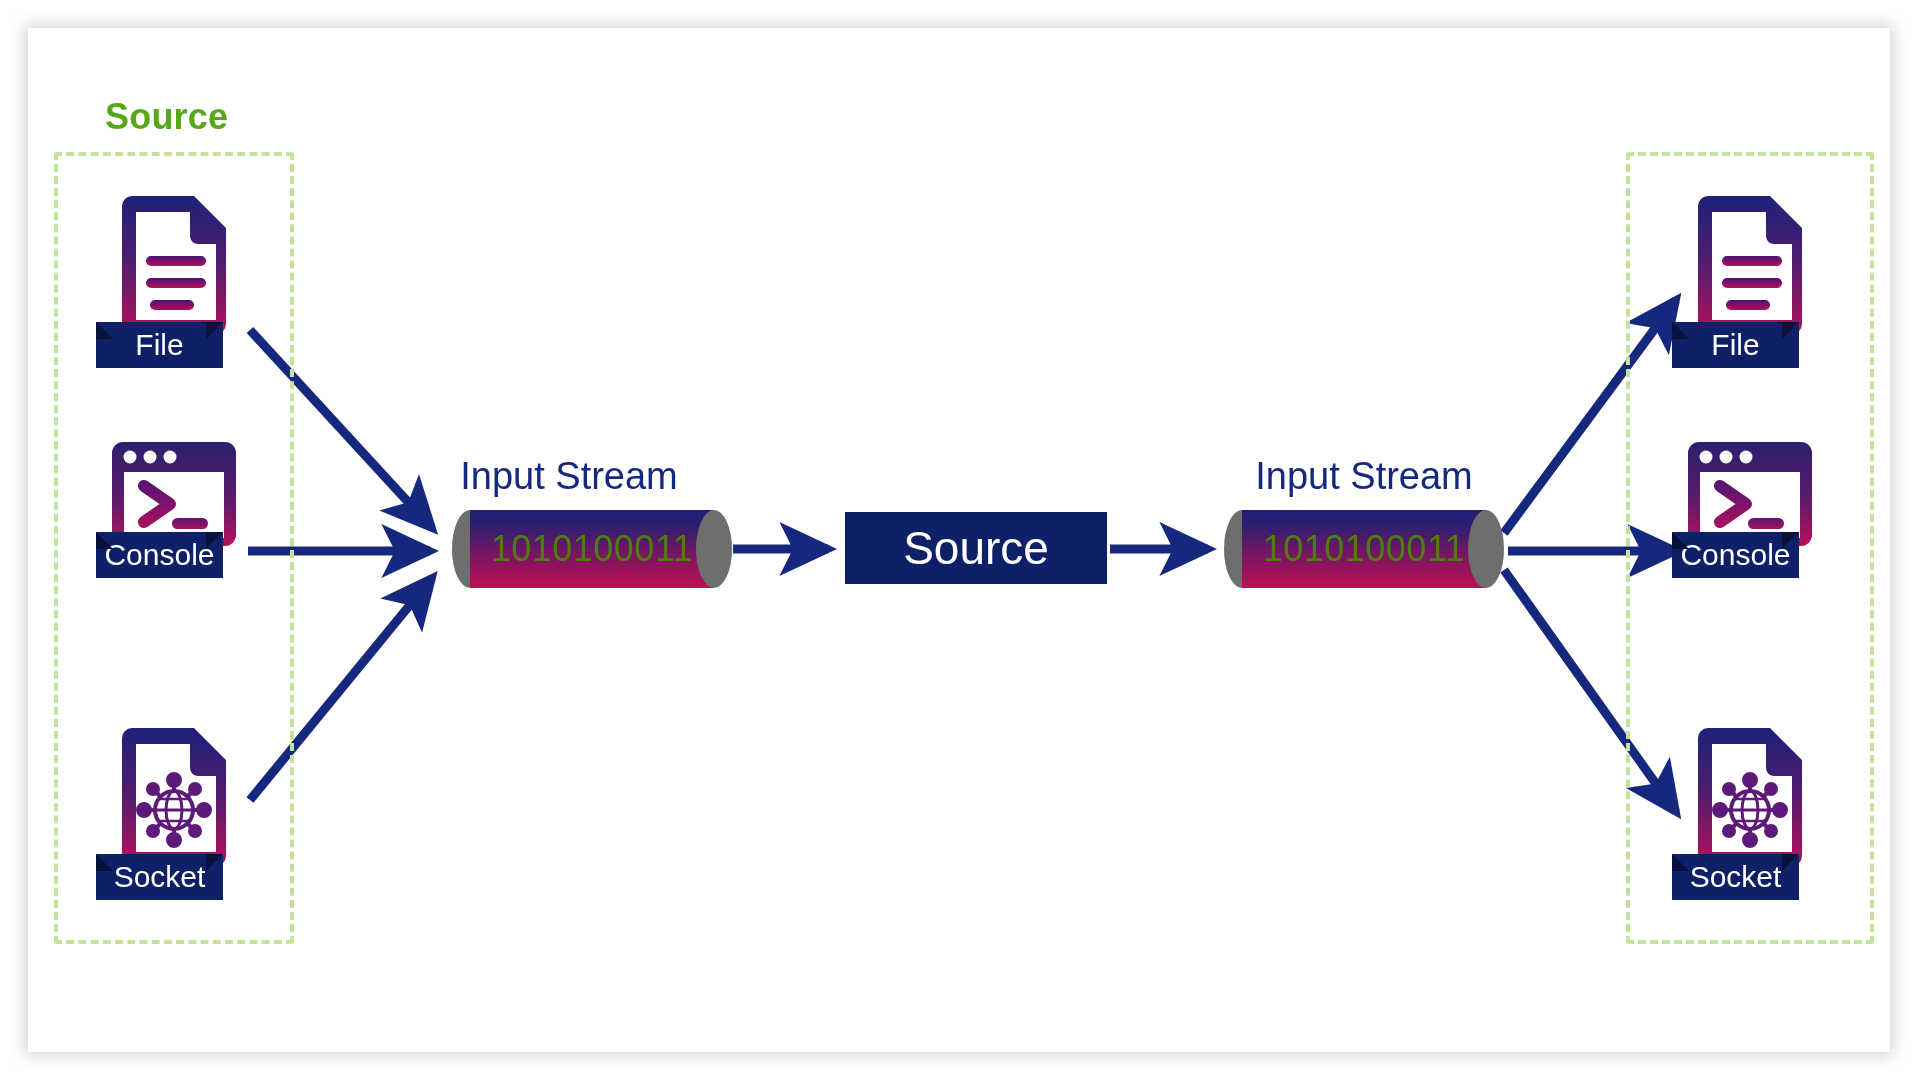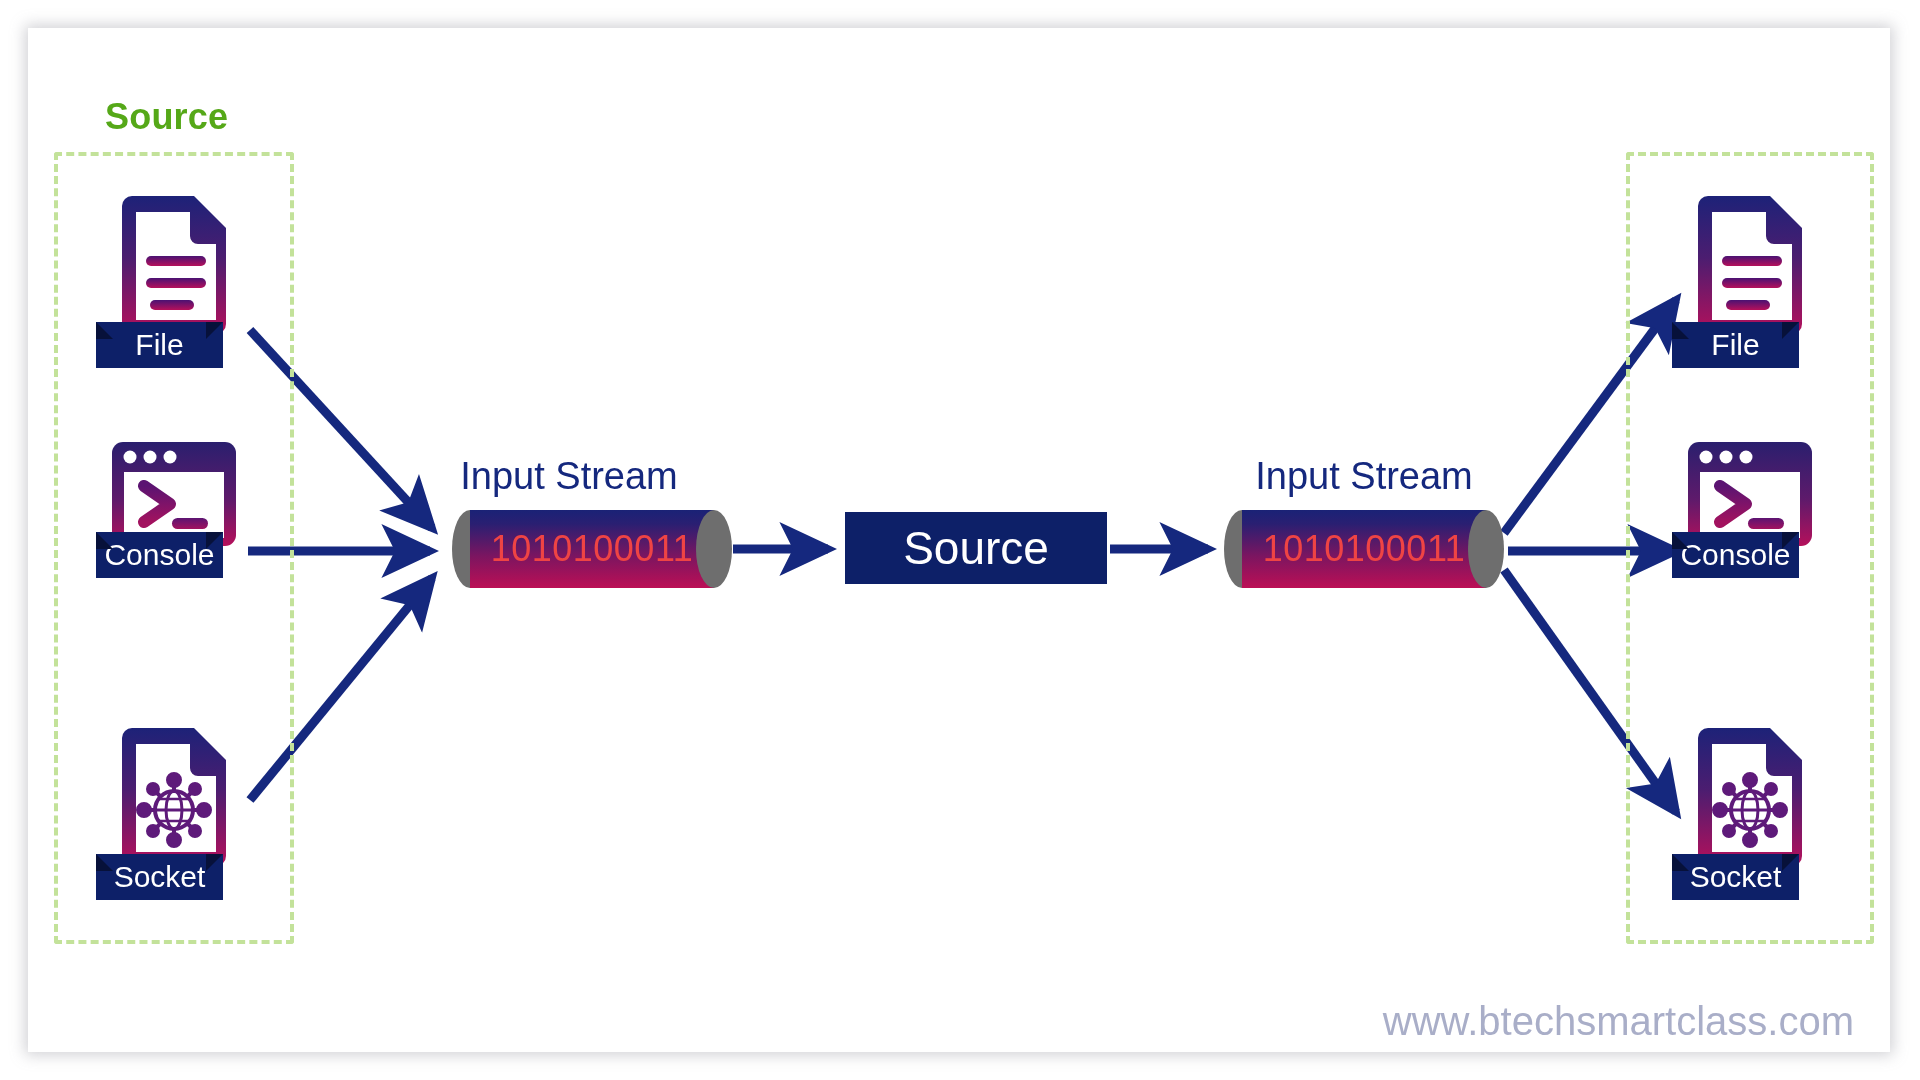--- a/index.html
+++ b/index.html
@@ -129,21 +129,21 @@
     border-radius: 50% / 50%;
     background: #6e6e6e;
   }
   .cyl-cap.left  { left: 0px; }
   .cyl-cap.right { right: 0px; background: #6e6e6e; }
   .cyl-text {
     position: absolute;
     left: 0; top: 0;
     width: 280px; height: 78px;
     display: flex; align-items: center; justify-content: center;
-    color: #ef4444;
+    color: #4d7c0f;
     font-size: 36px;
     letter-spacing: 0.5px;
     font-family: "Liberation Sans", sans-serif;
     z-index: 3;
     text-align: right;
   }
 
   #program-box {
     position: absolute;
     left: 845px; top: 512px;
@@ -383,15 +383,14 @@
         <line x1="47" y1="88" x2="85" y2="88" stroke="#5e1a7a" stroke-width="3"></line>
         <line x1="51" y1="77" x2="81" y2="77" stroke="#5e1a7a" stroke-width="2.5"></line>
         <line x1="51" y1="99" x2="81" y2="99" stroke="#5e1a7a" stroke-width="2.5"></line>
       </svg>
     </div>
     <div class="ribbon">
       <span>Socket</span>
     </div>
   </div>
 
-  <div id="watermark">www.btechsmartclass.com</div>
 
 </div>
 
 </body></html>

